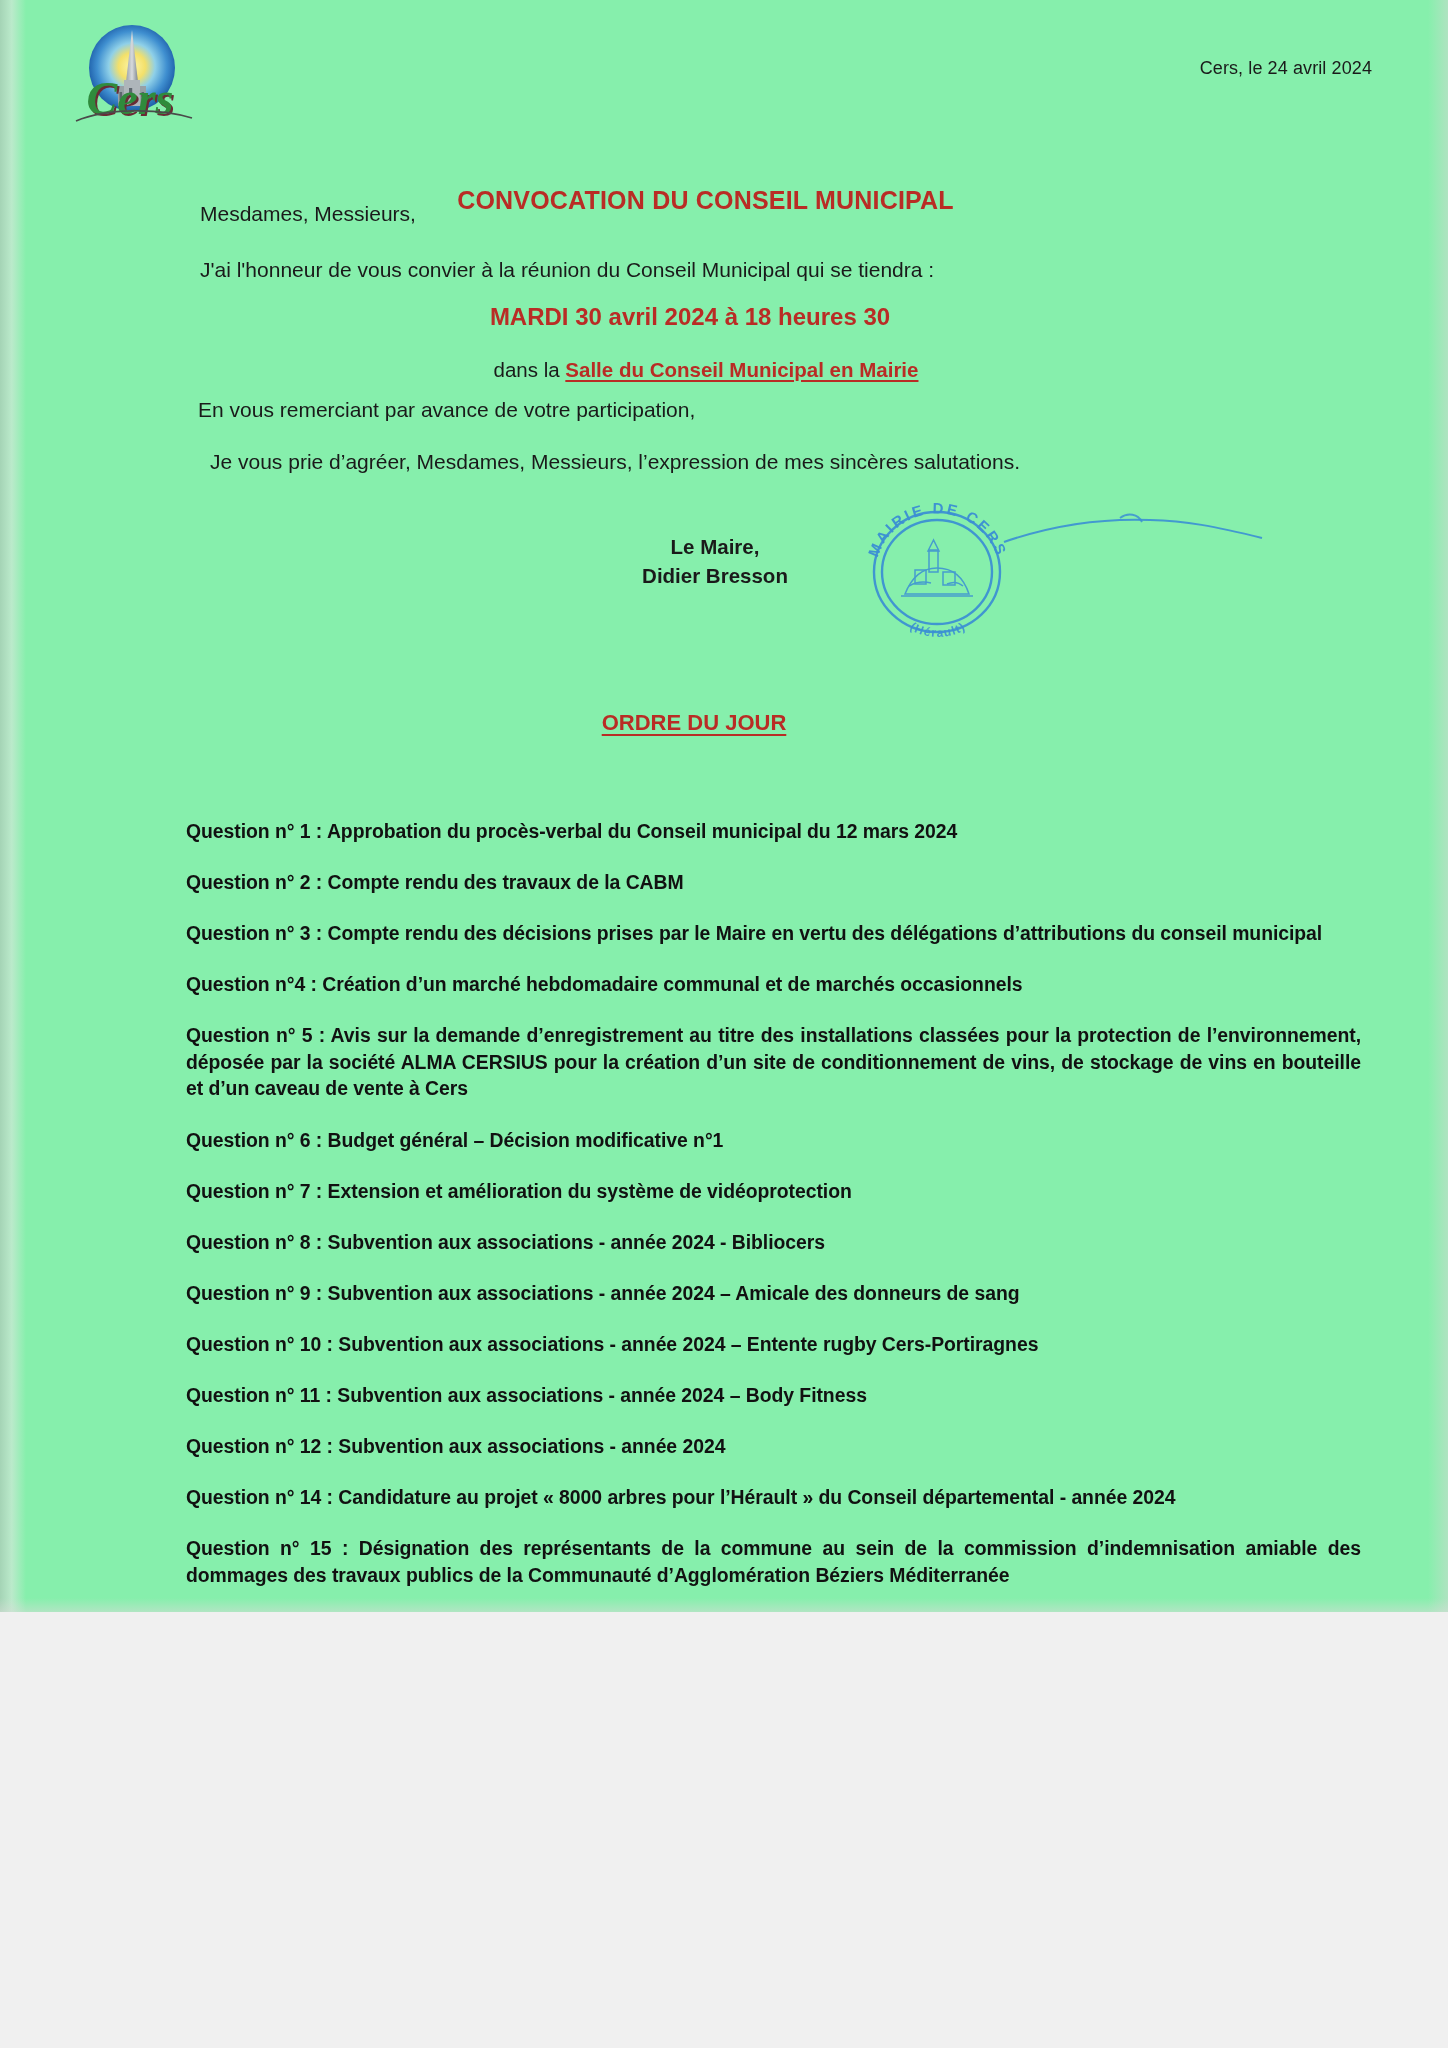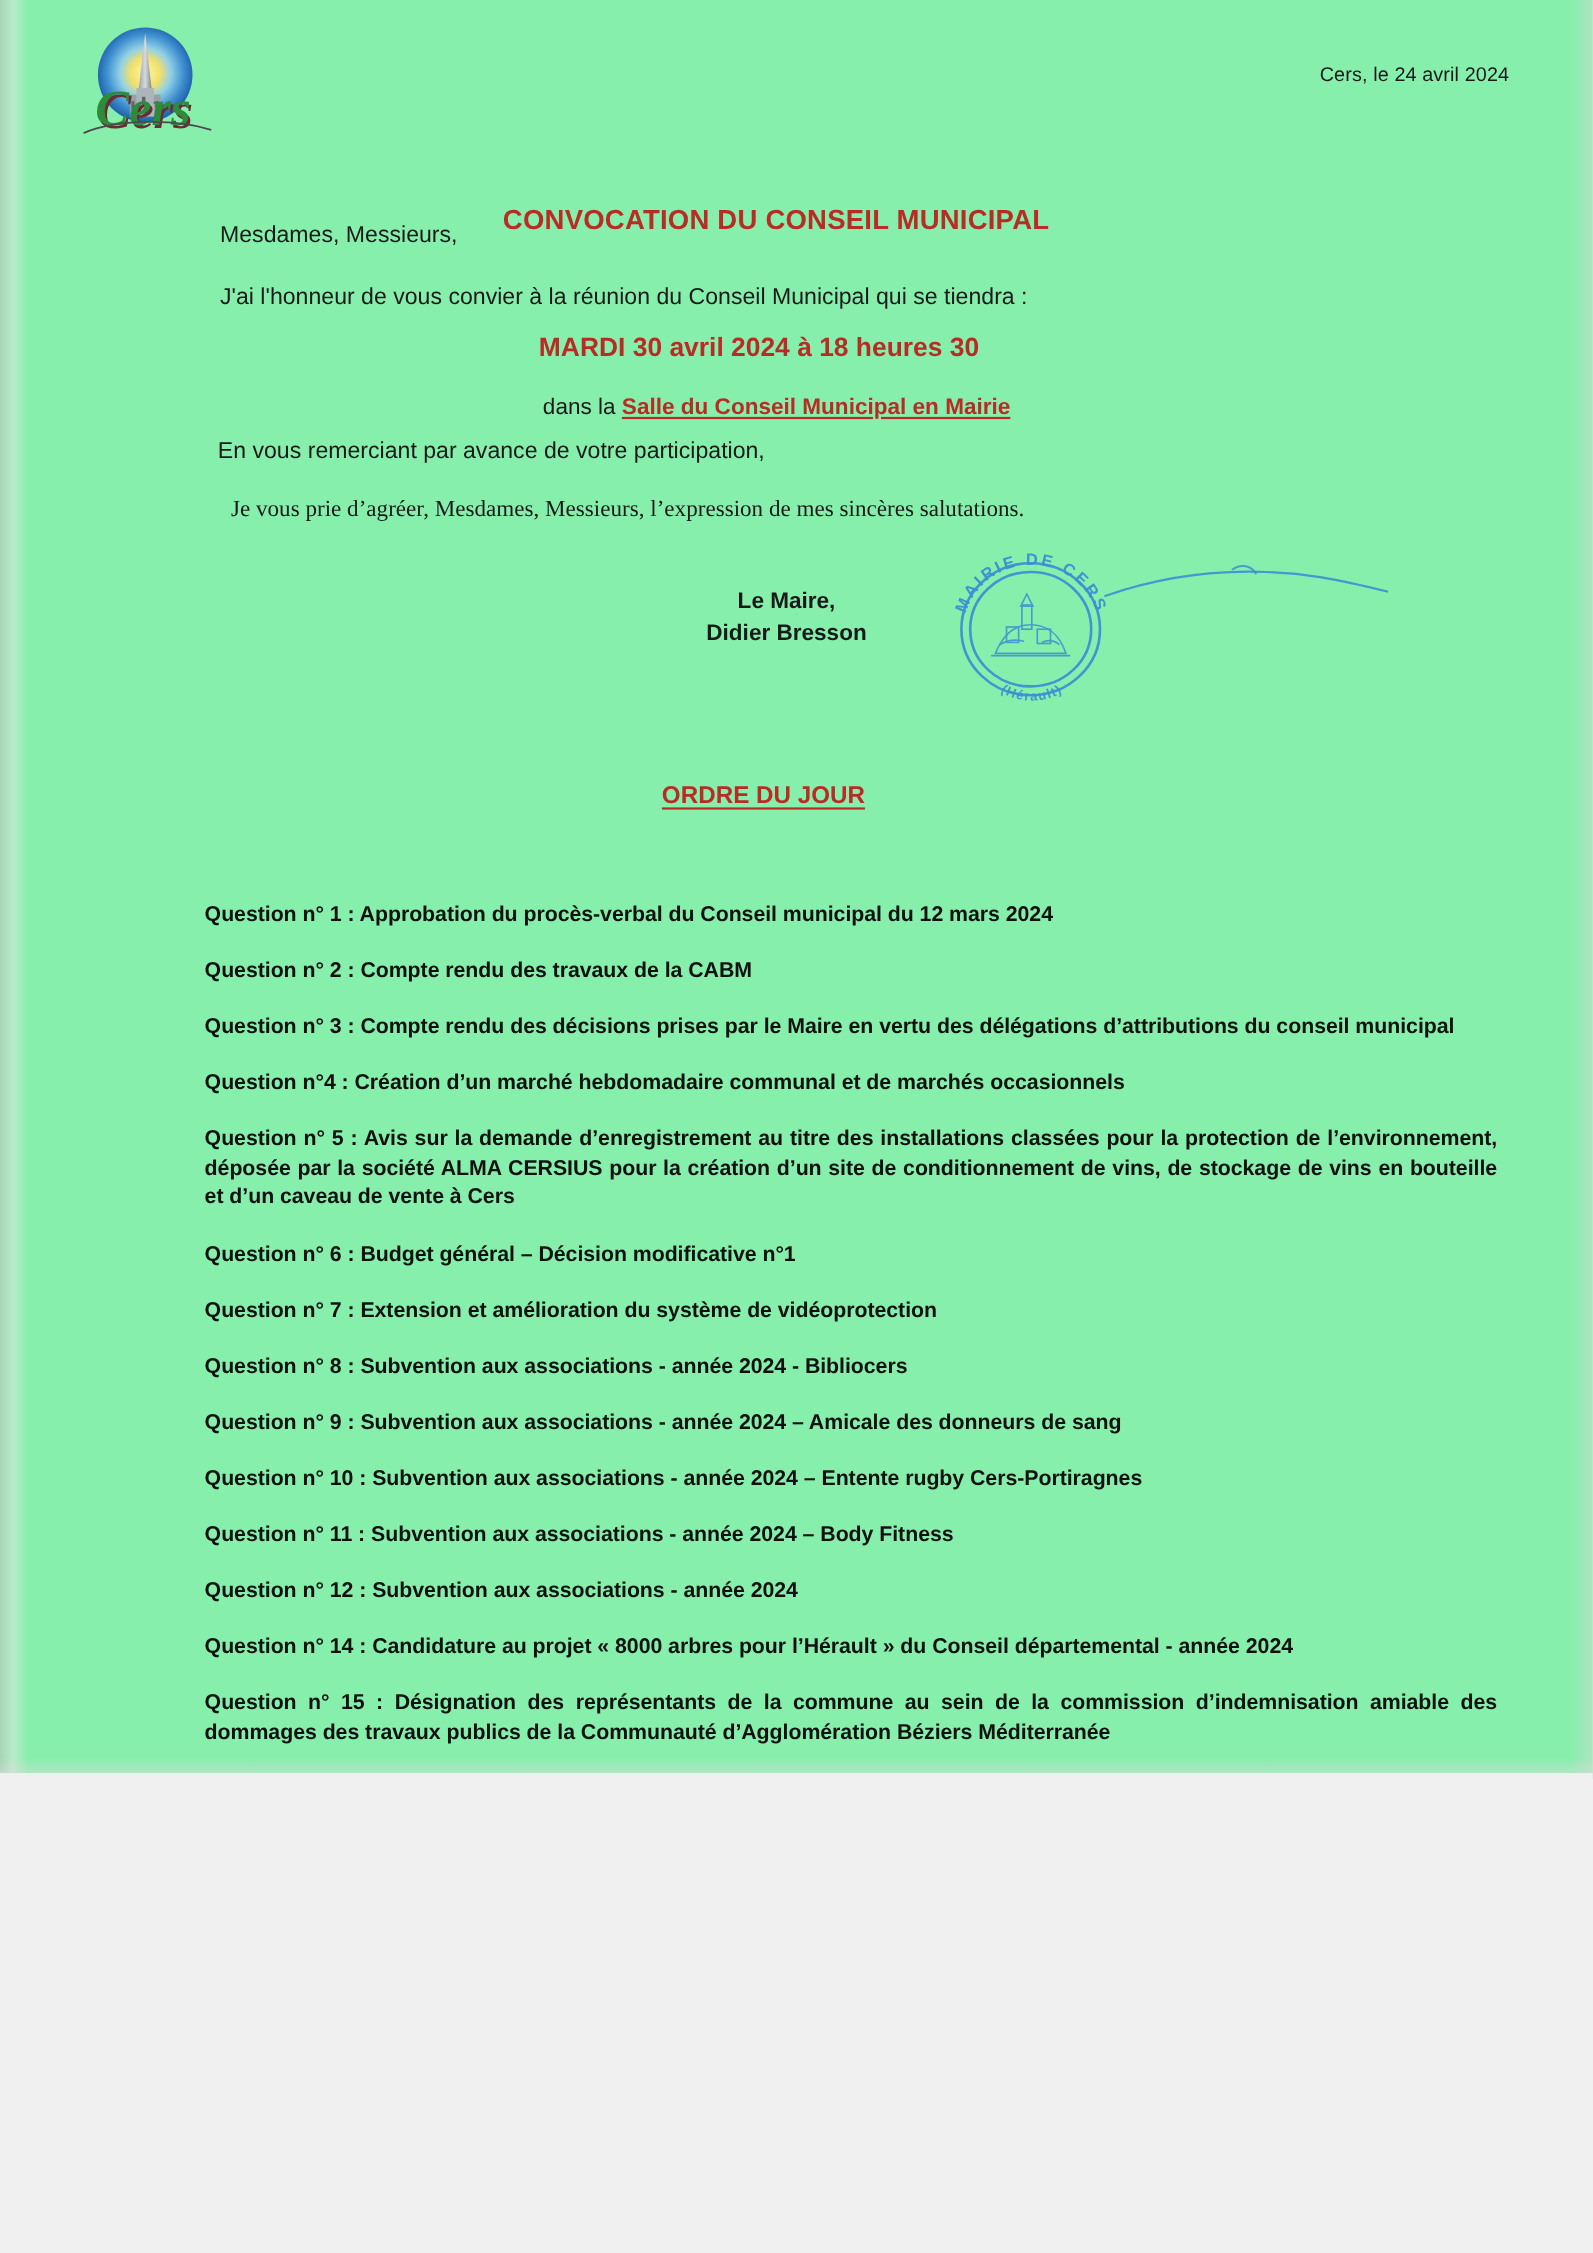--- a/index.html
+++ b/index.html
@@ -125,21 +125,20 @@
     left: 198px;
     top: 398px;
     font-size: 21px;
   }
   .closing {
     position: absolute;
     left: 210px;
     top: 450px;
     font-size: 21px;
     white-space: nowrap;
-    font-family: Liberation Serif, serif;
   }
 
   
   .signature-block {
     position: absolute;
     left: 620px;
     top: 532px;
     width: 190px;
     text-align: center;
     font-size: 20.5px;

